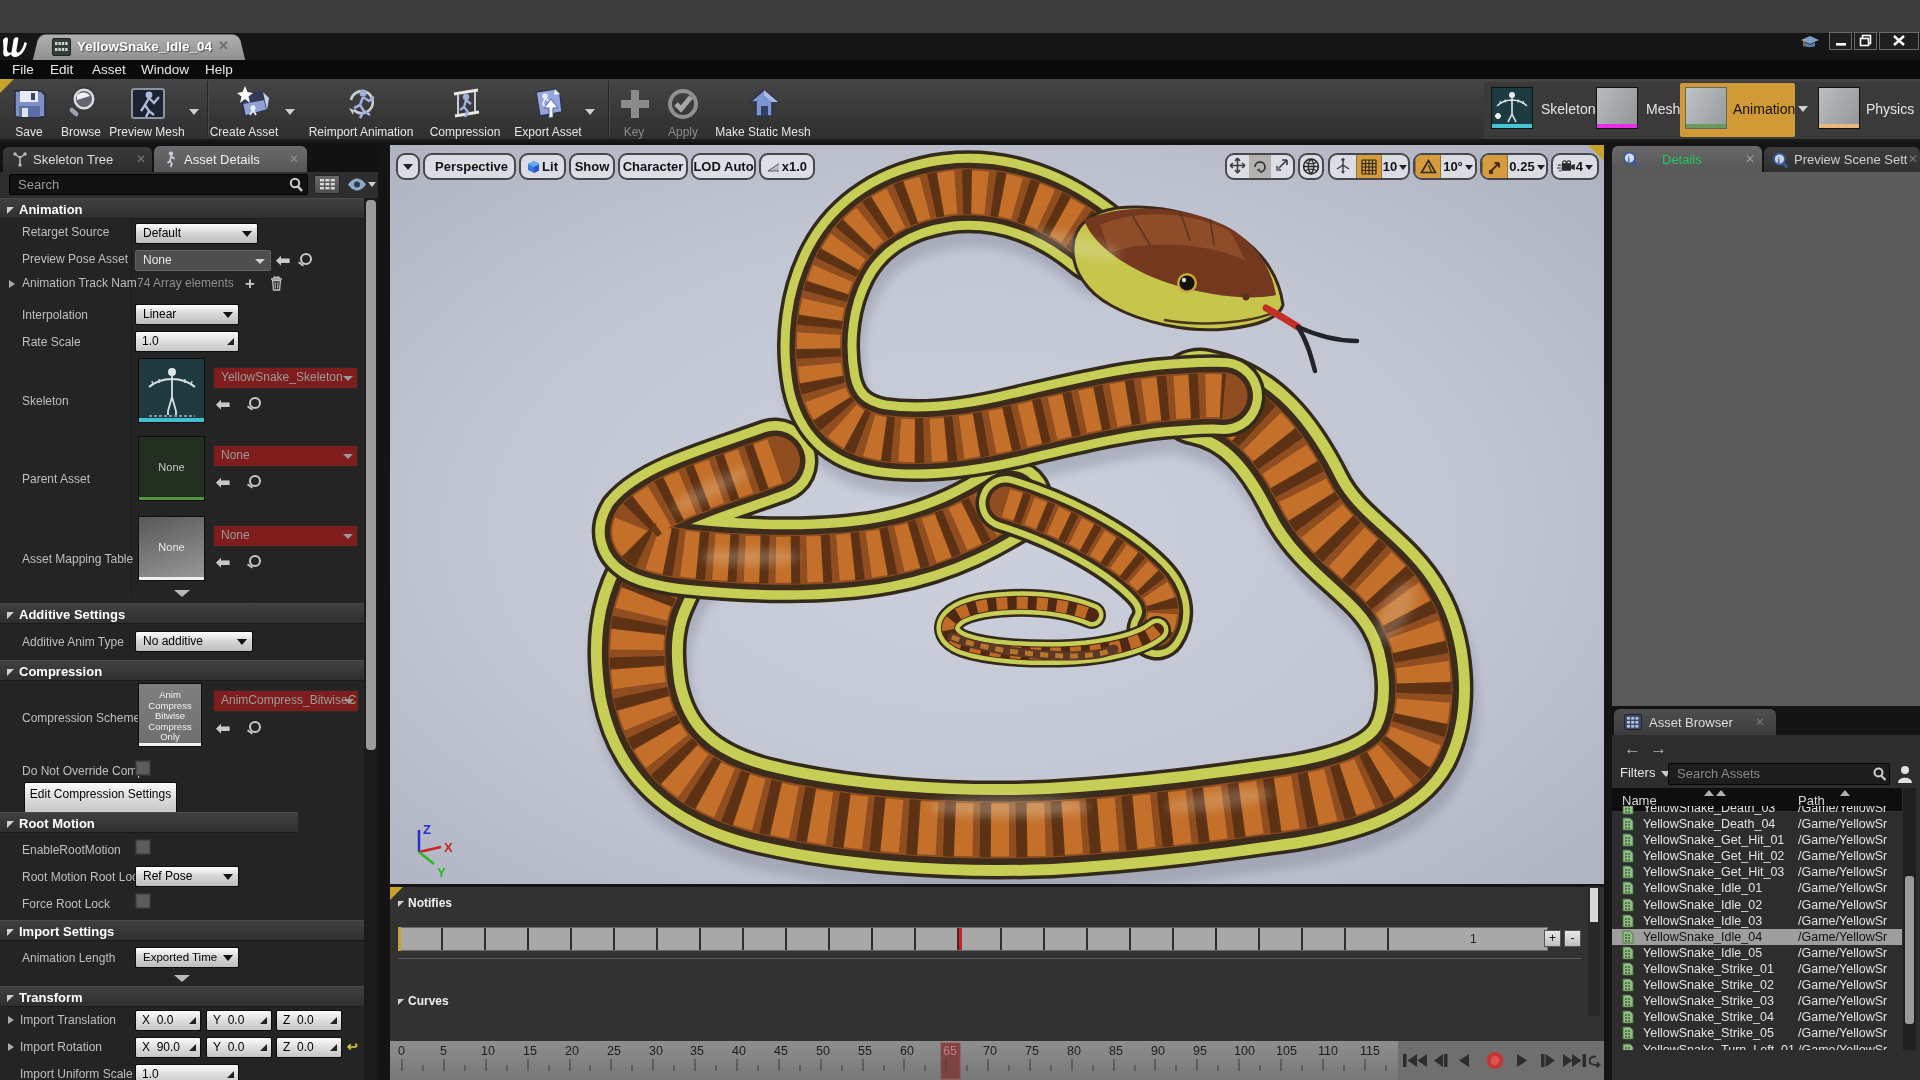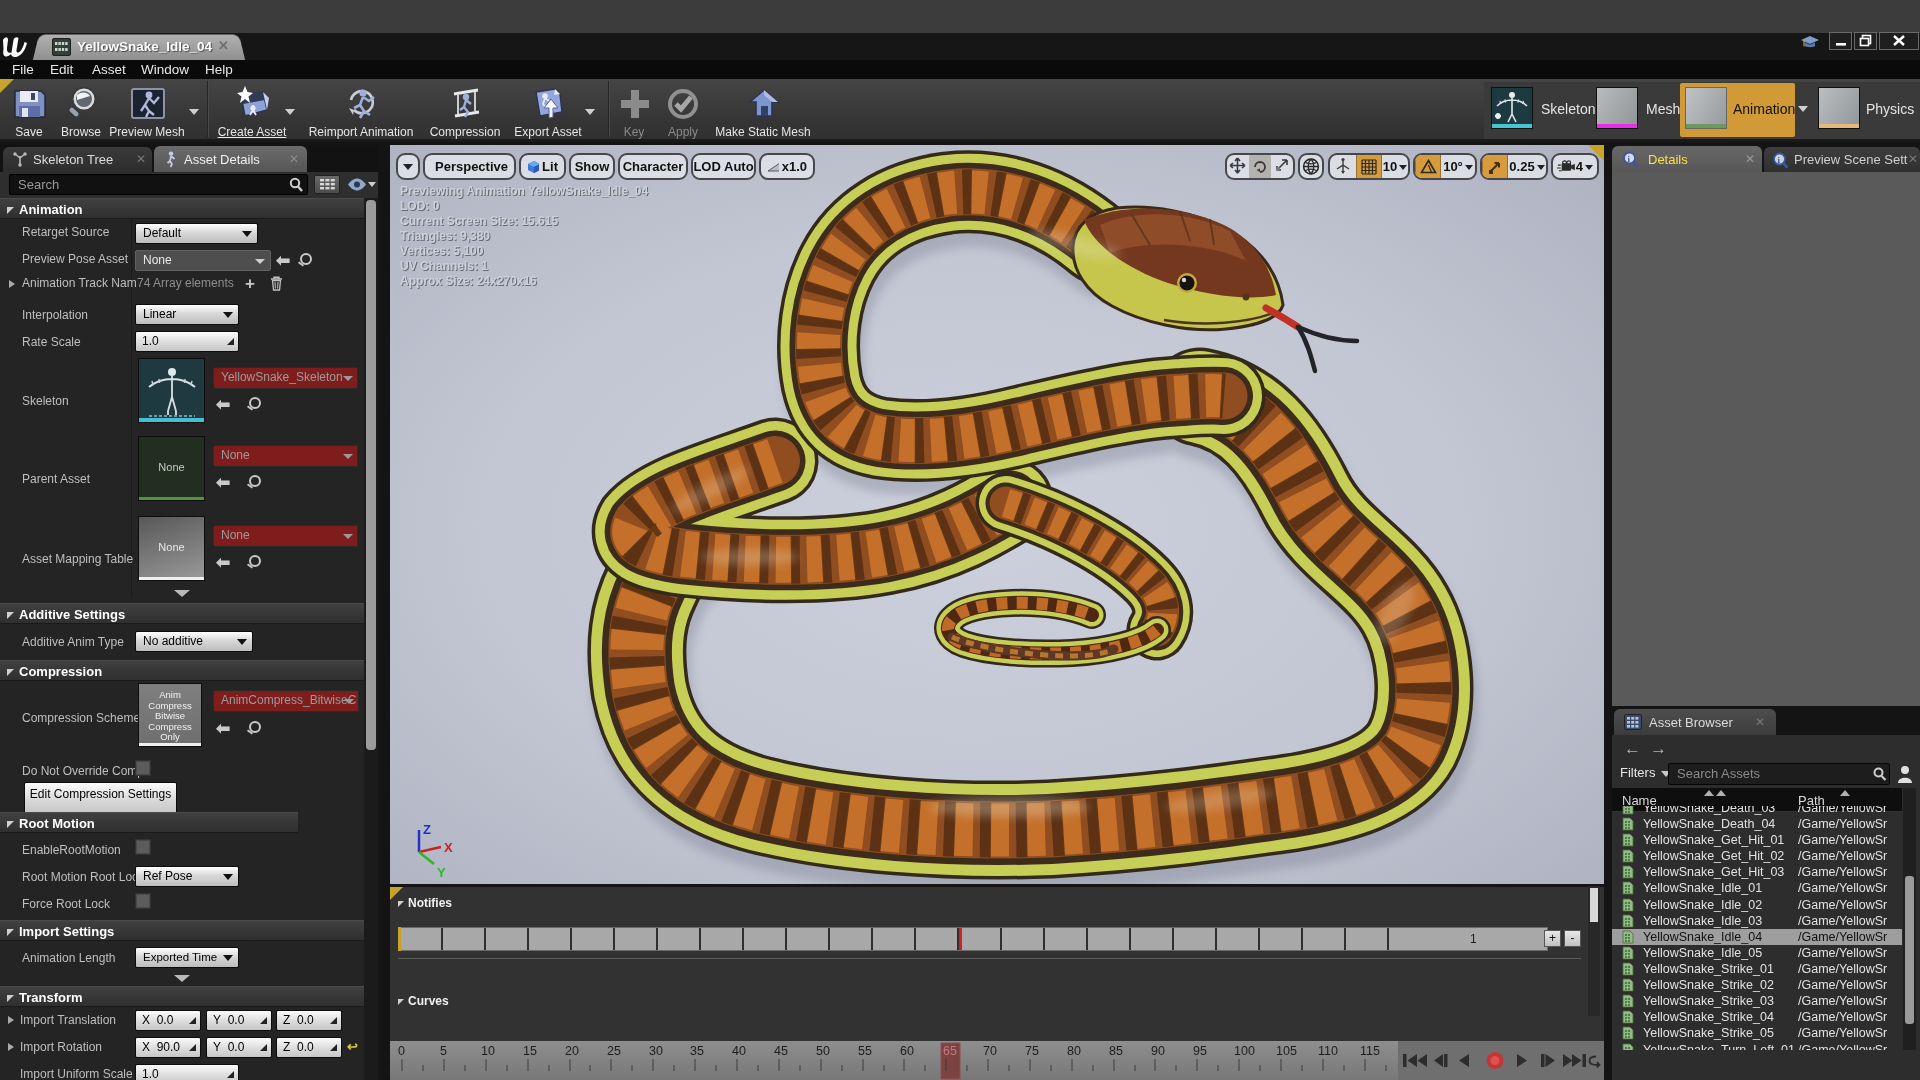--- a/index.html
+++ b/index.html
@@ -128,21 +128,21 @@
   <div class="tsep" style="left:207px;"></div>
 
   <svg class="abs" style="left:233px;top:5px;" width="40" height="40" viewBox="0 0 40 40">
     <path d="M8 12 L30 8 L34 26 L12 32 Z" fill="#8ea2d8" stroke="#2c3350" stroke-width="1.5"></path>
     <path d="M8 12 L30 8 L32 16 L10 20 Z" fill="#313b56"></path>
     <path d="M30 8 L36 14 L34 26 Z" fill="#c6d0ea"></path>
     <circle cx="20" cy="24" r="2.6" fill="#e8ecf6"></circle>
       <path d="M20 26 L17 31 M20 26 L23 31 M20 26 L20 21" stroke="#e8ecf6" stroke-width="1.8" fill="none"></path>
     <path d="M12 2 L14.5 8 L20 9 L15.5 12.5 L17 19 L12 15 L7 19 L8.5 12.5 L4 9 L9.5 8 Z" fill="#fff"></path>
   </svg>
-  <div class="tlabel" style="left:252px;text-decoration:underline;">Create Asset</div>
+  <div class="tlabel" style="left:244px;">Create Asset</div>
   <div class="tcaret" style="left:285px;"></div>
 
   <svg class="abs" style="left:341px;top:5px;" width="40" height="40" viewBox="0 0 40 40">
     <path d="M10 16 A11 11 0 1 1 13 26" stroke="#c8cdd6" stroke-width="2.6" fill="none"></path>
     <path d="M13 26 L8 24 L12 31 Z" fill="#c8cdd6"></path>
     <circle cx="22" cy="9" r="3.6" fill="#9fb0dd"></circle>
     <path d="M22 13 L19 21 L23 27 L19 34 M22 13 L28 17 L33 13 M19 21 L13 24 M23 27 L29 31" stroke="#9fb0dd" stroke-width="2.6" fill="none"></path>
   </svg>
   <div class="tlabel" style="left:361px;">Reimport Animation</div>
 
@@ -439,23 +439,20 @@
   <g stroke-width="2.5" fill="none">
     <path d="M29,707 L29,685" stroke="#2431c8"></path>
     <path d="M29,707 L51,702" stroke="#c82424"></path>
     <path d="M29,707 L44,719" stroke="#28b828"></path>
   </g>
   <text x="33" y="689" font-size="13" font-weight="bold" fill="#2431c8" font-family="Liberation Sans">Z</text>
   <text x="54" y="707" font-size="13" font-weight="bold" fill="#c82424" font-family="Liberation Sans">X</text>
   <text x="47" y="732" font-size="13" font-weight="bold" fill="#28b828" font-family="Liberation Sans">Y</text>
 </svg>
 
-<div class="abs" style="left:10px;top:39px;color:#ccd0d9;font-size:12px;font-weight:bold;line-height:15px;text-shadow:1px 1px 0 rgba(90,92,102,0.85);">
-Previewing Animation YellowSnake_Idle_04<br>LOD: 0<br>Current Screen Size: 15.615<br>Triangles: 9,380<br>Vertices: 5,100<br>UV Channels: 1<br>Approx Size: 24x270x16
-</div>
 
 <div class="vbtn" style="left:6px;width:24px;">
       <span class="vcaret"></span>
     </div>
 <div class="vbtn" style="left:33px;width:93px;"><svg width="19" height="13" style="margin-right:4px;">
         <path d="M2 8 L9.5 2 L17 6.5 L9.5 12 Z" fill="#7ab8ea" stroke="#3a70a8" stroke-width="1.4"></path>
         <path d="M2 8 L9.5 5 L17 6.5" fill="none" stroke="#cfe4f4" stroke-width="1.2"></path>
       </svg>Perspective</div>
 <div class="vbtn" style="left:129px;width:47px;"><svg width="14" height="14" style="margin-right:3px;">
         <path d="M7 1 L13 4 L13 10 L7 13 L1 10 L1 4 Z" fill="#3a7ae0"></path>
@@ -612,21 +609,21 @@
     </svg>
   </div>
 </div>
 <div class="abs" id="rightpanel" style="left:1612px;top:145px;width:308px;height:561px;background:#141414;">
   <div class="abs" style="left:0;top:1px;width:150px;height:26px;background:linear-gradient(#686868,#575757);border-radius:6px 6px 0 0;"></div>
   <svg class="abs" style="left:10px;top:6px;" width="17" height="17" viewBox="0 0 17 17">
     <circle cx="7.5" cy="7" r="5.5" fill="#d8dce8" stroke="#3858a0" stroke-width="1.8"></circle>
     <text x="5.5" y="10.5" font-size="9" font-weight="bold" fill="#3858a0" font-family="Liberation Serif">i</text>
     <path d="M11 11 L15.5 15.5" stroke="#3858a0" stroke-width="2.6"></path>
   </svg>
-  <div class="tab" style="left:36px;top:7px;color:#fde047;">Details</div>
+  <div class="tab" style="left:50px;top:7px;color:#22c55e;">Details</div>
   <div class="abs" style="left:133px;top:7px;color:#9a9a9a;font-size:12px;">✕</div>
   <div class="abs" style="left:152px;top:2px;width:156px;height:25px;background:linear-gradient(#3e3e3e,#2f2f2f);border-radius:6px 6px 0 0;"></div>
   <svg class="abs" style="left:160px;top:7px;" width="17" height="17" viewBox="0 0 17 17">
     <circle cx="7.5" cy="7" r="5.5" fill="#cdd2de" stroke="#3858a0" stroke-width="1.8"></circle>
     <text x="5.5" y="10.5" font-size="9" font-weight="bold" fill="#3858a0" font-family="Liberation Serif">i</text>
     <path d="M11 11 L15.5 15.5" stroke="#3858a0" stroke-width="2.6"></path>
   </svg>
   <div class="tab" style="left:182px;top:7px;color:#cfcfcf;">Preview Scene Sett</div>
   <div class="abs" style="left:296px;top:7px;color:#777;font-size:12px;">✕</div>
   <div class="abs" style="left:0;top:27px;width:308px;height:534px;background:#5a5a5a;"></div>

